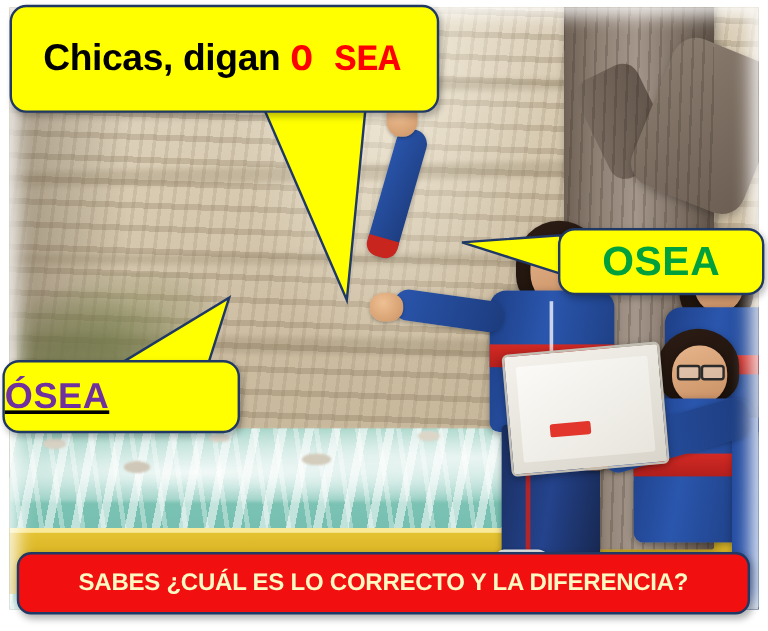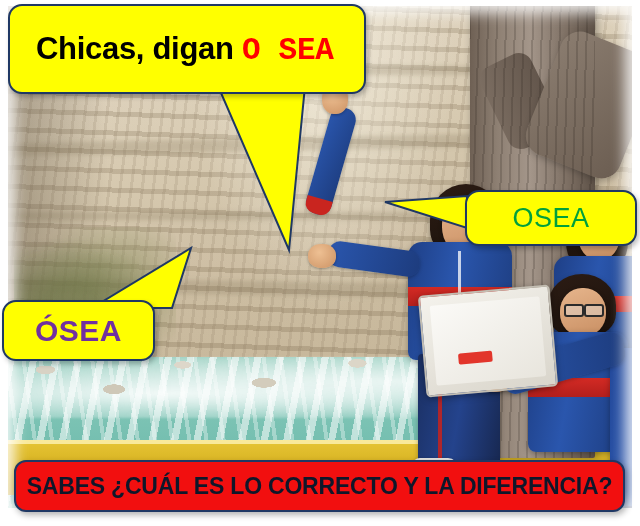--- a/index.html
+++ b/index.html
@@ -248,26 +248,27 @@
     white-space: nowrap;
   }
   .w-black{ color:#000000; }
   .w-red{ color:#ff0000;font-family:Liberation Mono, monospace; }
 
   .bubble-right{
     left: 465px; top: 190px; width: 172px; height: 56px;
     justify-content: center;
   }
   .bubble-right .txt{
-    font-size: 27px; font-weight: normal; color:#00a03c; letter-spacing:.5px;
+    font-size: 34px; font-weight: bold; color:#00a03c; letter-spacing:.5px;
   }
 
   .bubble-left{
-    left: 2px; top: 300px; width: 153px; height: 61px;
-    justify-content: center;
+    left: 2px; top: 300px; width: 198px; height: 61px;
+    justify-content: flex-start;
+    text-decoration: underline;
   }
   .bubble-left .txt{
     font-size: 30px; font-weight: bold; color:#7030a0; letter-spacing:.5px;
   }
 
   
   .tails{
     position:absolute; left:0; top:0; width:640px; height:526px;
     z-index: 19; pointer-events:none;
   }
@@ -278,22 +279,22 @@
     left: 14px; top: 460px; width: 611px; height: 52px;
     background:#f20f0f;
     border: 2px solid #1f3864;
     border-radius: 12px;
     box-sizing:border-box;
     display:flex; align-items:center; justify-content:center;
     box-shadow: 2px 3px 6px rgba(0,0,0,.3);
     z-index: 20;
   }
   .banner .txt{
-    color:#0f172a;
-    font-size: 23px;
+    color:#fef9c3;
+    font-size: 20px;
     font-weight: bold;
     letter-spacing: -.2px;
     white-space: nowrap;
   }
 </style>
 </head>
 <body>
 
 <div id="meme">
 

